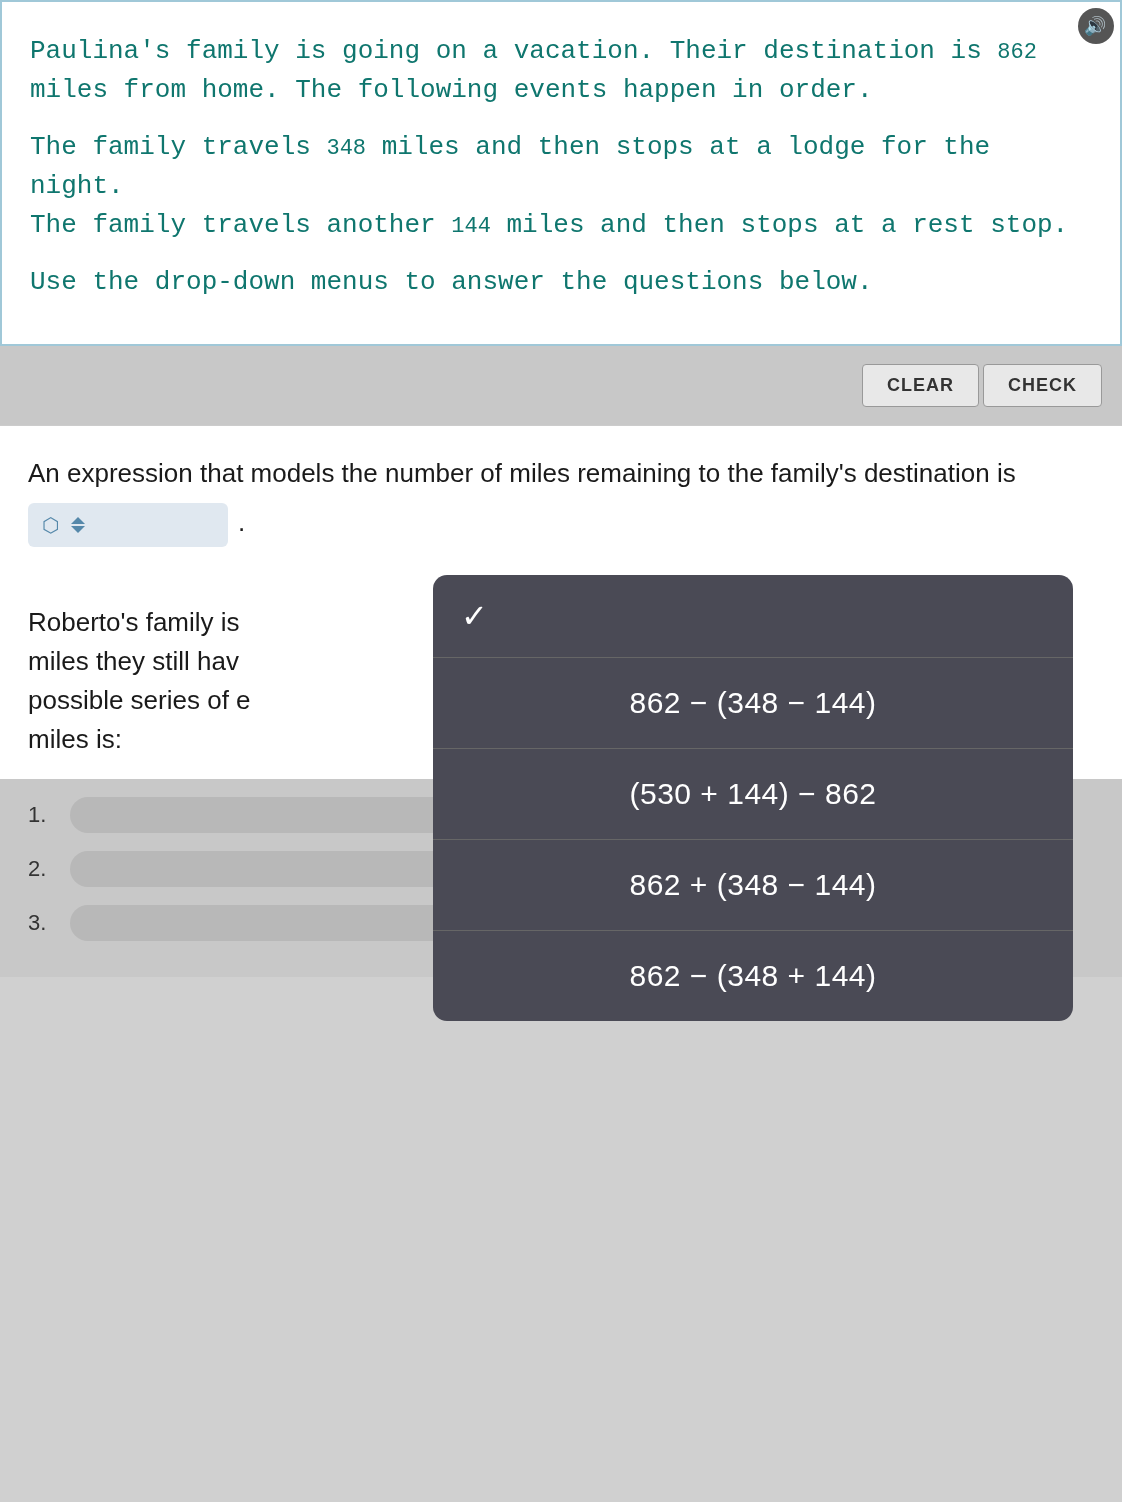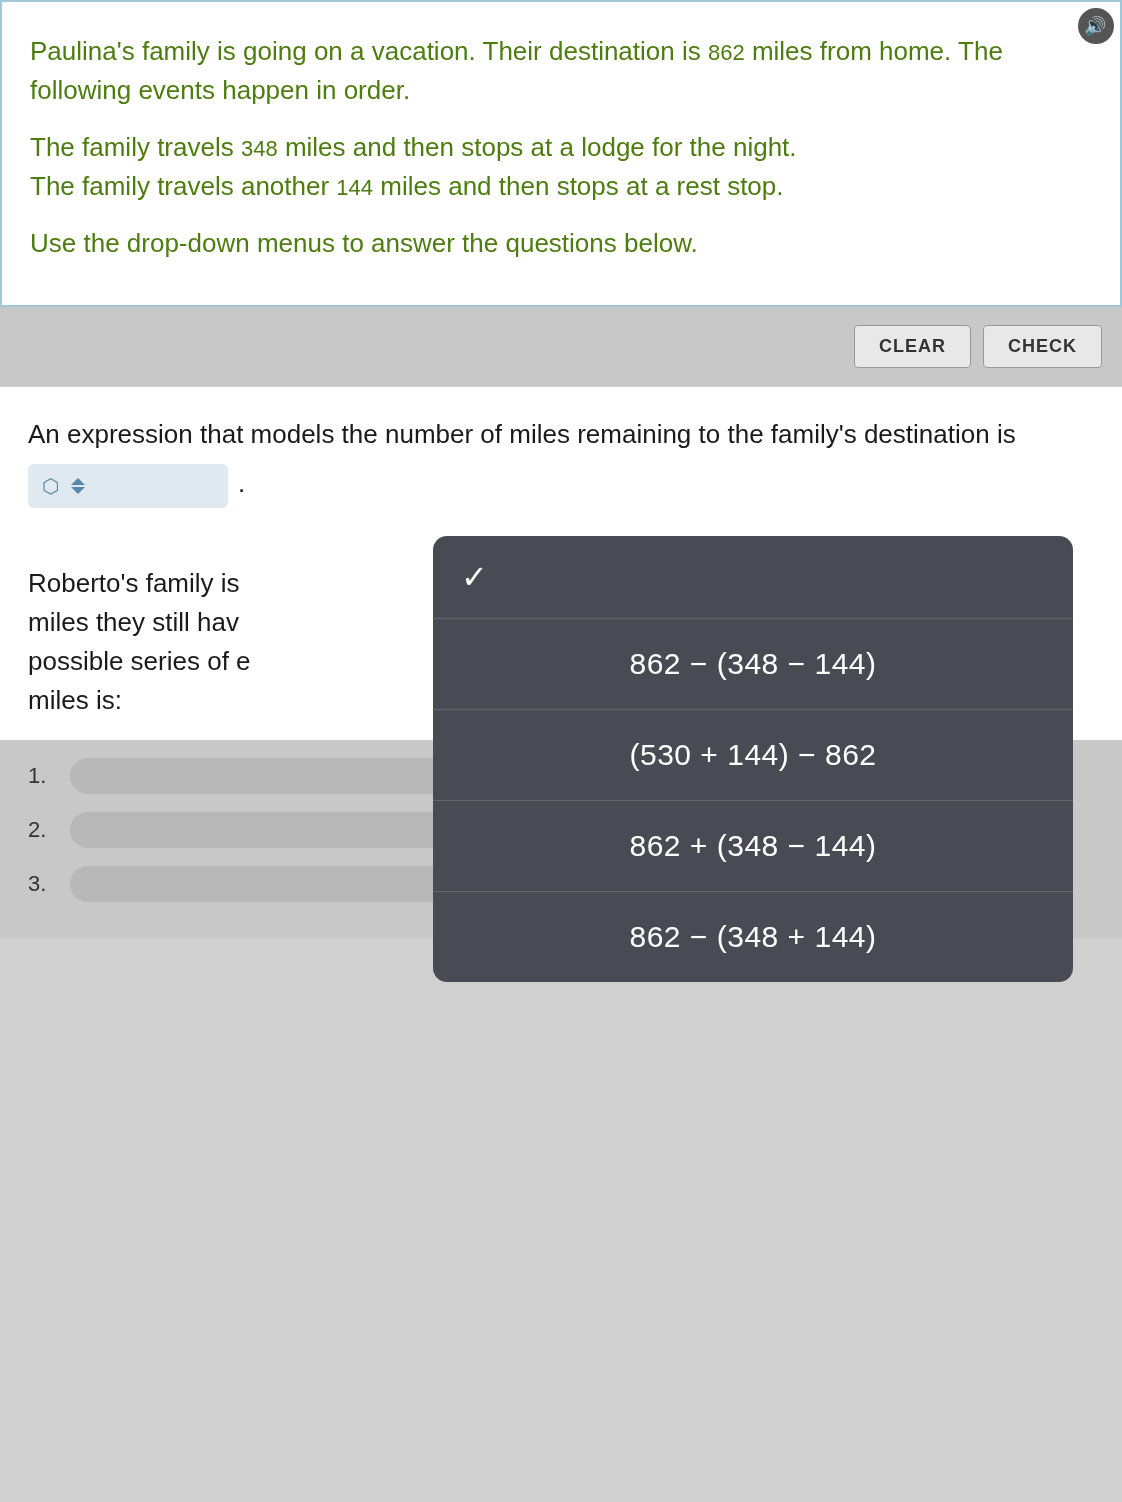--- a/index.html
+++ b/index.html
@@ -14,41 +14,42 @@
     
     .problem-area {
       background: #ffffff;
       border: 2px solid #a0c8d8;
       margin: 0;
       padding: 30px 28px 30px 28px;
     }
     .problem-text {
       font-size: 26px;
       line-height: 1.5;
-      color: #4d7c0f;
+      color: #0f766e;
+      font-family: Liberation Mono, monospace;
     }
     .problem-text .num {
       font-size: 22px;
       font-style: normal;
     }
     .problem-text p {
       margin-bottom: 18px;
     }
     .problem-text p:last-child {
       margin-bottom: 12px;
     }
 
     
     .controls-bar {
       background: #c8c8c8;
       padding: 18px 20px;
       display: flex;
       justify-content: flex-end;
       align-items: center;
-      gap: 12px;
+      gap: 4px;
       position: relative;
     }
     .btn-clear, .btn-check {
       border: 1.5px solid #999;
       background: #e8e8e8;
       color: #333;
       font-size: 18px;
       font-weight: 600;
       letter-spacing: 1px;
       padding: 10px 24px;

